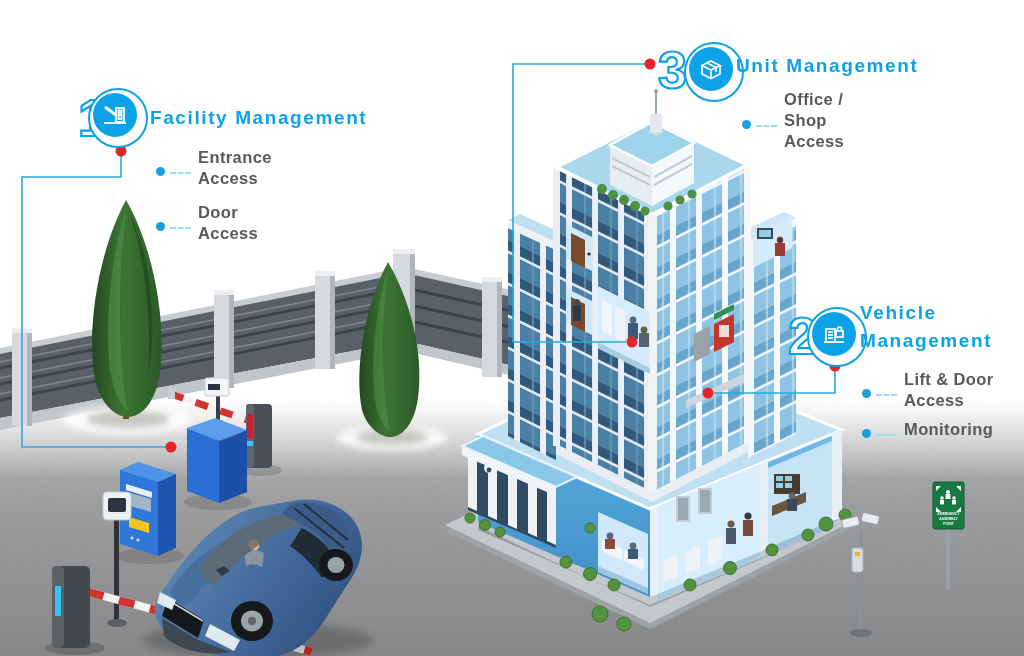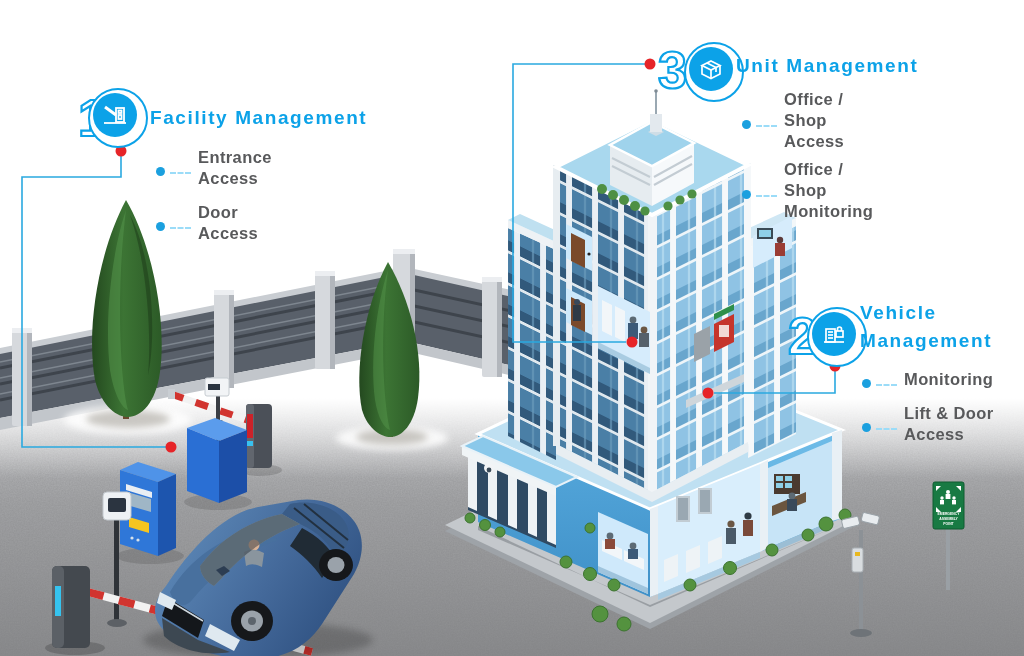--- a/index.html
+++ b/index.html
@@ -522,51 +522,46 @@
     </svg>
         </div>
   </div>
   <div class="title" style="left:736px;top:52px;">Unit Management</div>
   <div class="items" style="left:742px;top:89px;">
     <div class="item">
       <span class="b-dot"></span>
       <span class="b-dash"></span>
       <span class="b-label">Office / Shop Access</span>
     </div>
-    <div class="item">
-      <span class="b-dot"></span>
-      <span class="b-dash"></span>
-      <span class="b-label">Office / Shop Monitoring</span>
-    </div>
   </div>
 </div>
 
 <div class="sec" id="sec-facility">
   <div class="num" style="left:788px;top:310px;">2</div>
   <div class="ring" style="left:807px;top:307px;">
     <div class="circ">
           <svg viewBox="0 0 30 30" fill="none" stroke="#fff" stroke-width="1.7">
       <rect x="7" y="10" width="9" height="13"></rect>
       <line x1="9" y1="13" x2="14" y2="13"></line>
             <line x1="9" y1="16" x2="14" y2="16"></line>
             <line x1="9" y1="19" x2="14" y2="19"></line>
       <rect x="17" y="12" width="7" height="6"></rect>
       <path d="M18.5,12 v-2 a2,2 0 0 1 4,0 v2"></path>
       <line x1="5" y1="23" x2="25" y2="23"></line>
     </svg>
         </div>
   </div>
   <div class="title wrap" style="left:860px;top:299px;">Vehicle Management</div>
   <div class="items" style="left:862px;top:369px;">
+    <div class="item" style="margin-bottom:8px;">
+      <span class="b-dot"></span>
+      <span class="b-dash"></span>
+      <span class="b-label narrow">Lift &amp; Door Access</span>
+    </div>
     <div class="item">
       <span class="b-dot"></span>
       <span class="b-dash"></span>
       <span class="b-label">Monitoring</span>
     </div>
-    <div class="item" style="margin-bottom:8px;">
-      <span class="b-dot"></span>
-      <span class="b-dash"></span>
-      <span class="b-label narrow">Lift &amp; Door Access</span>
-    </div>
   </div>
 </div>
 
 </div>
 
 </body></html>

